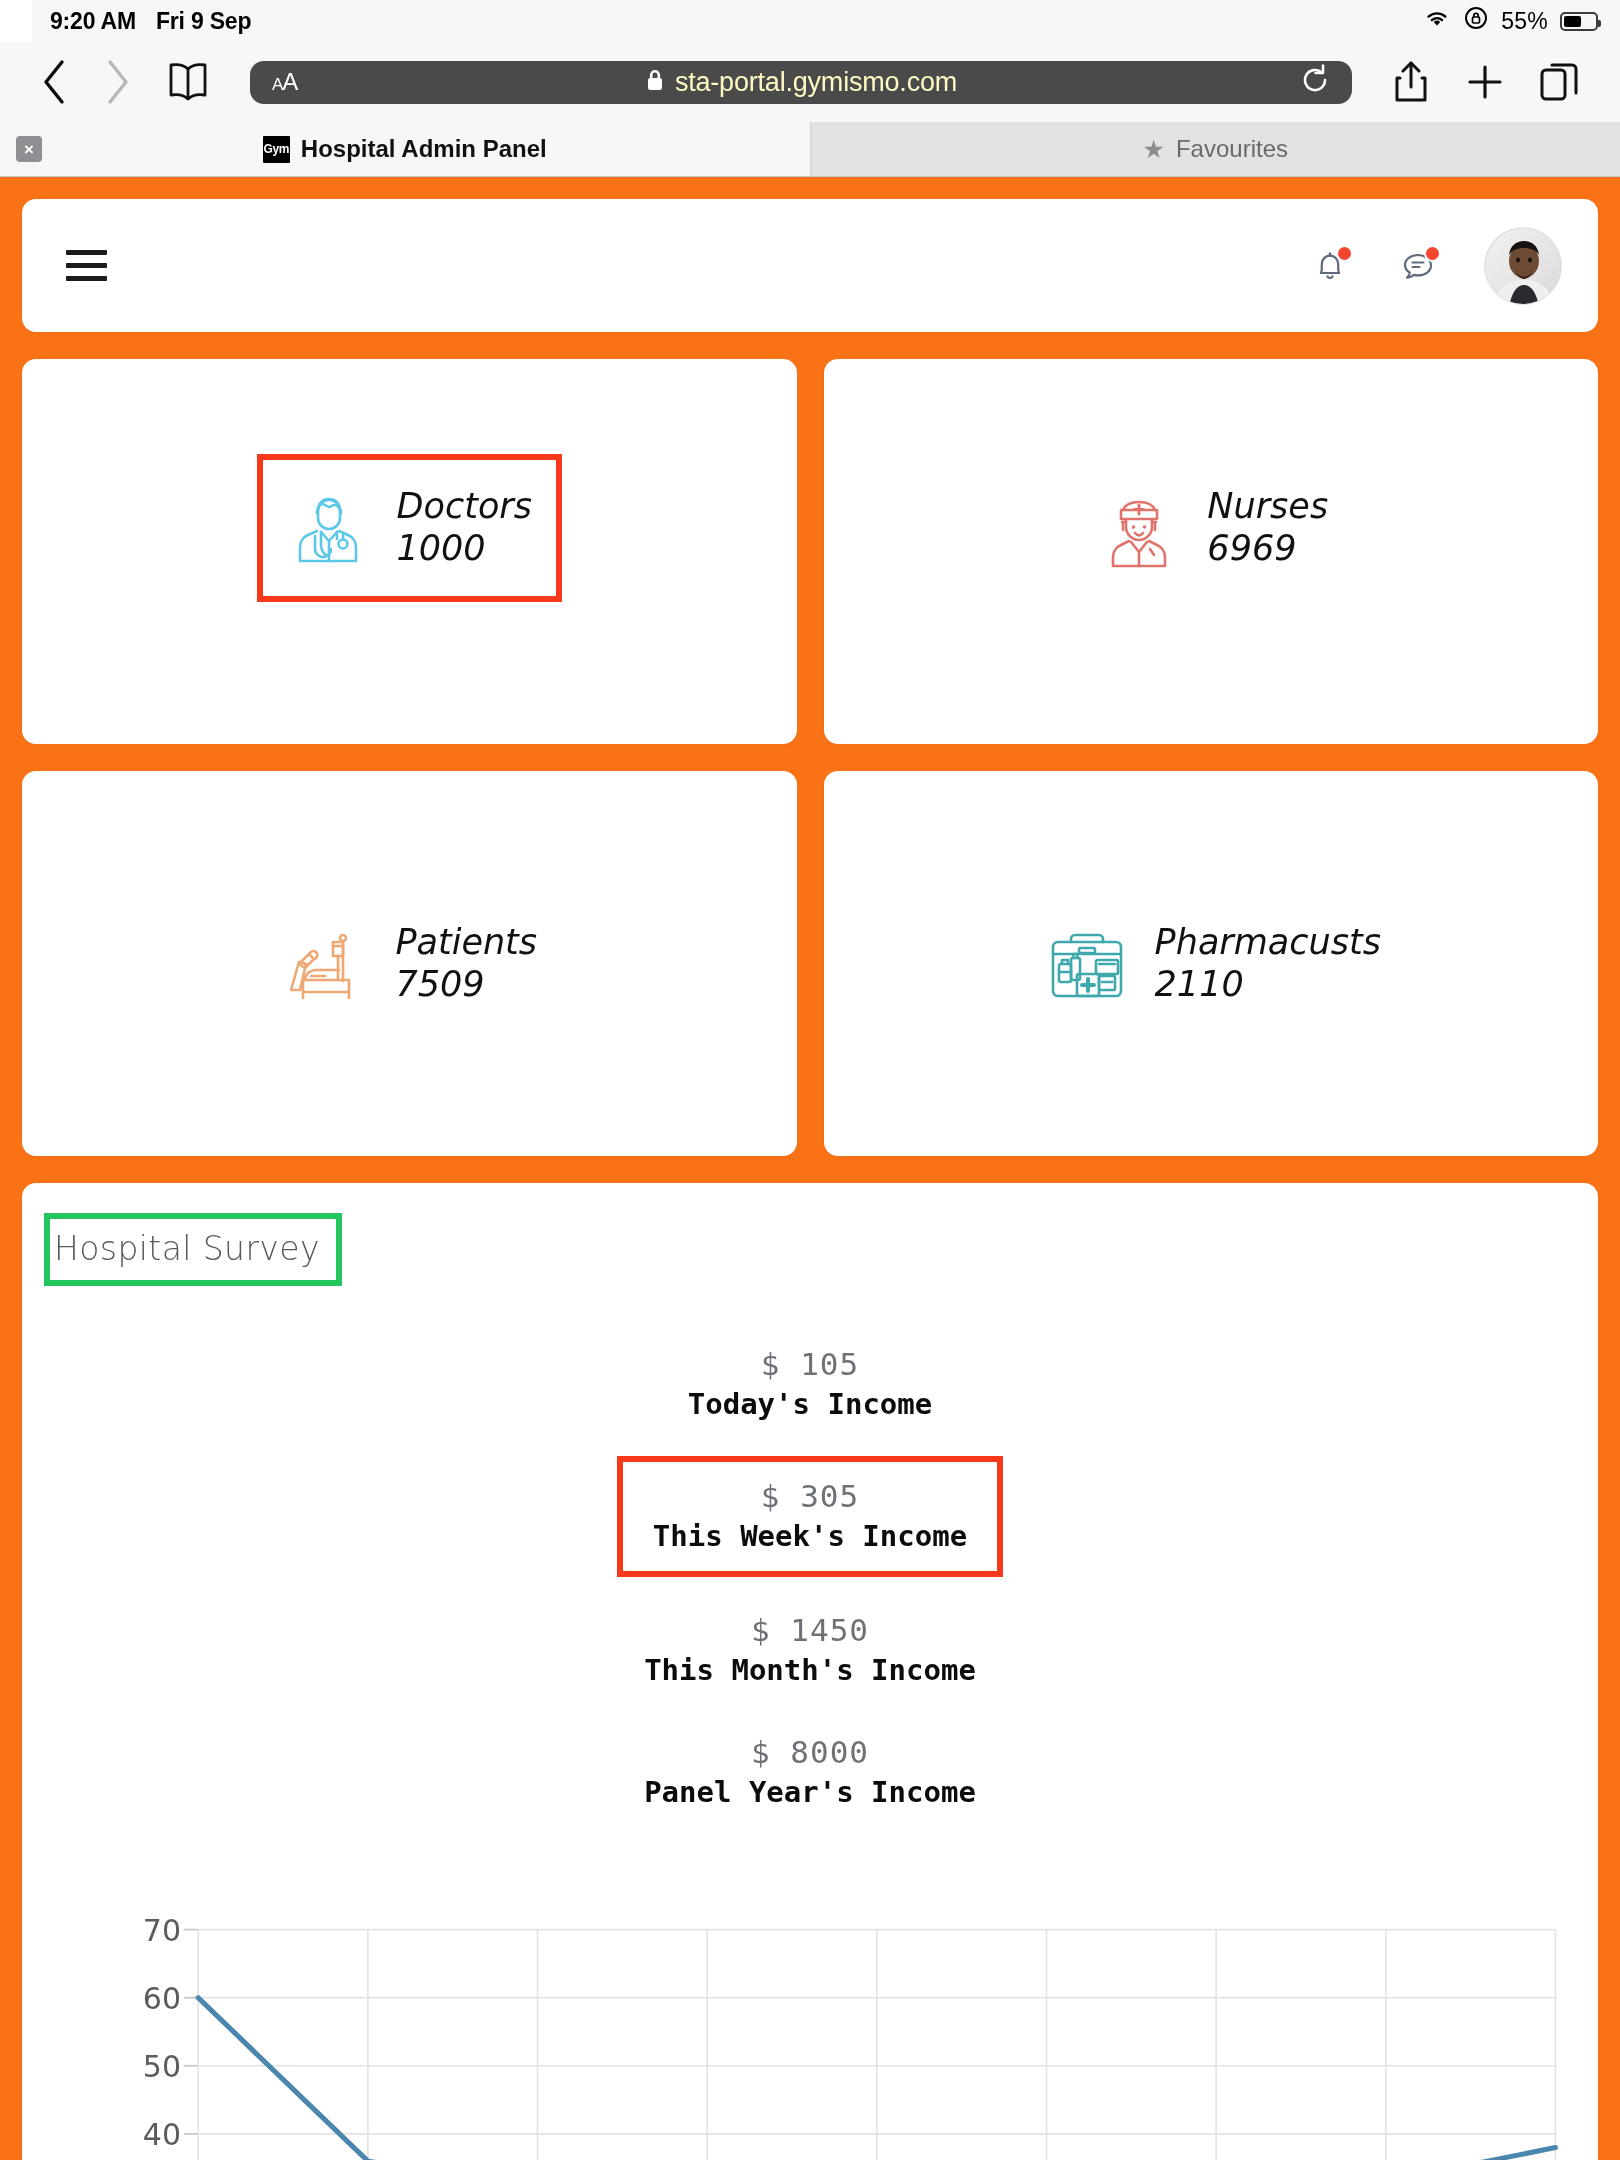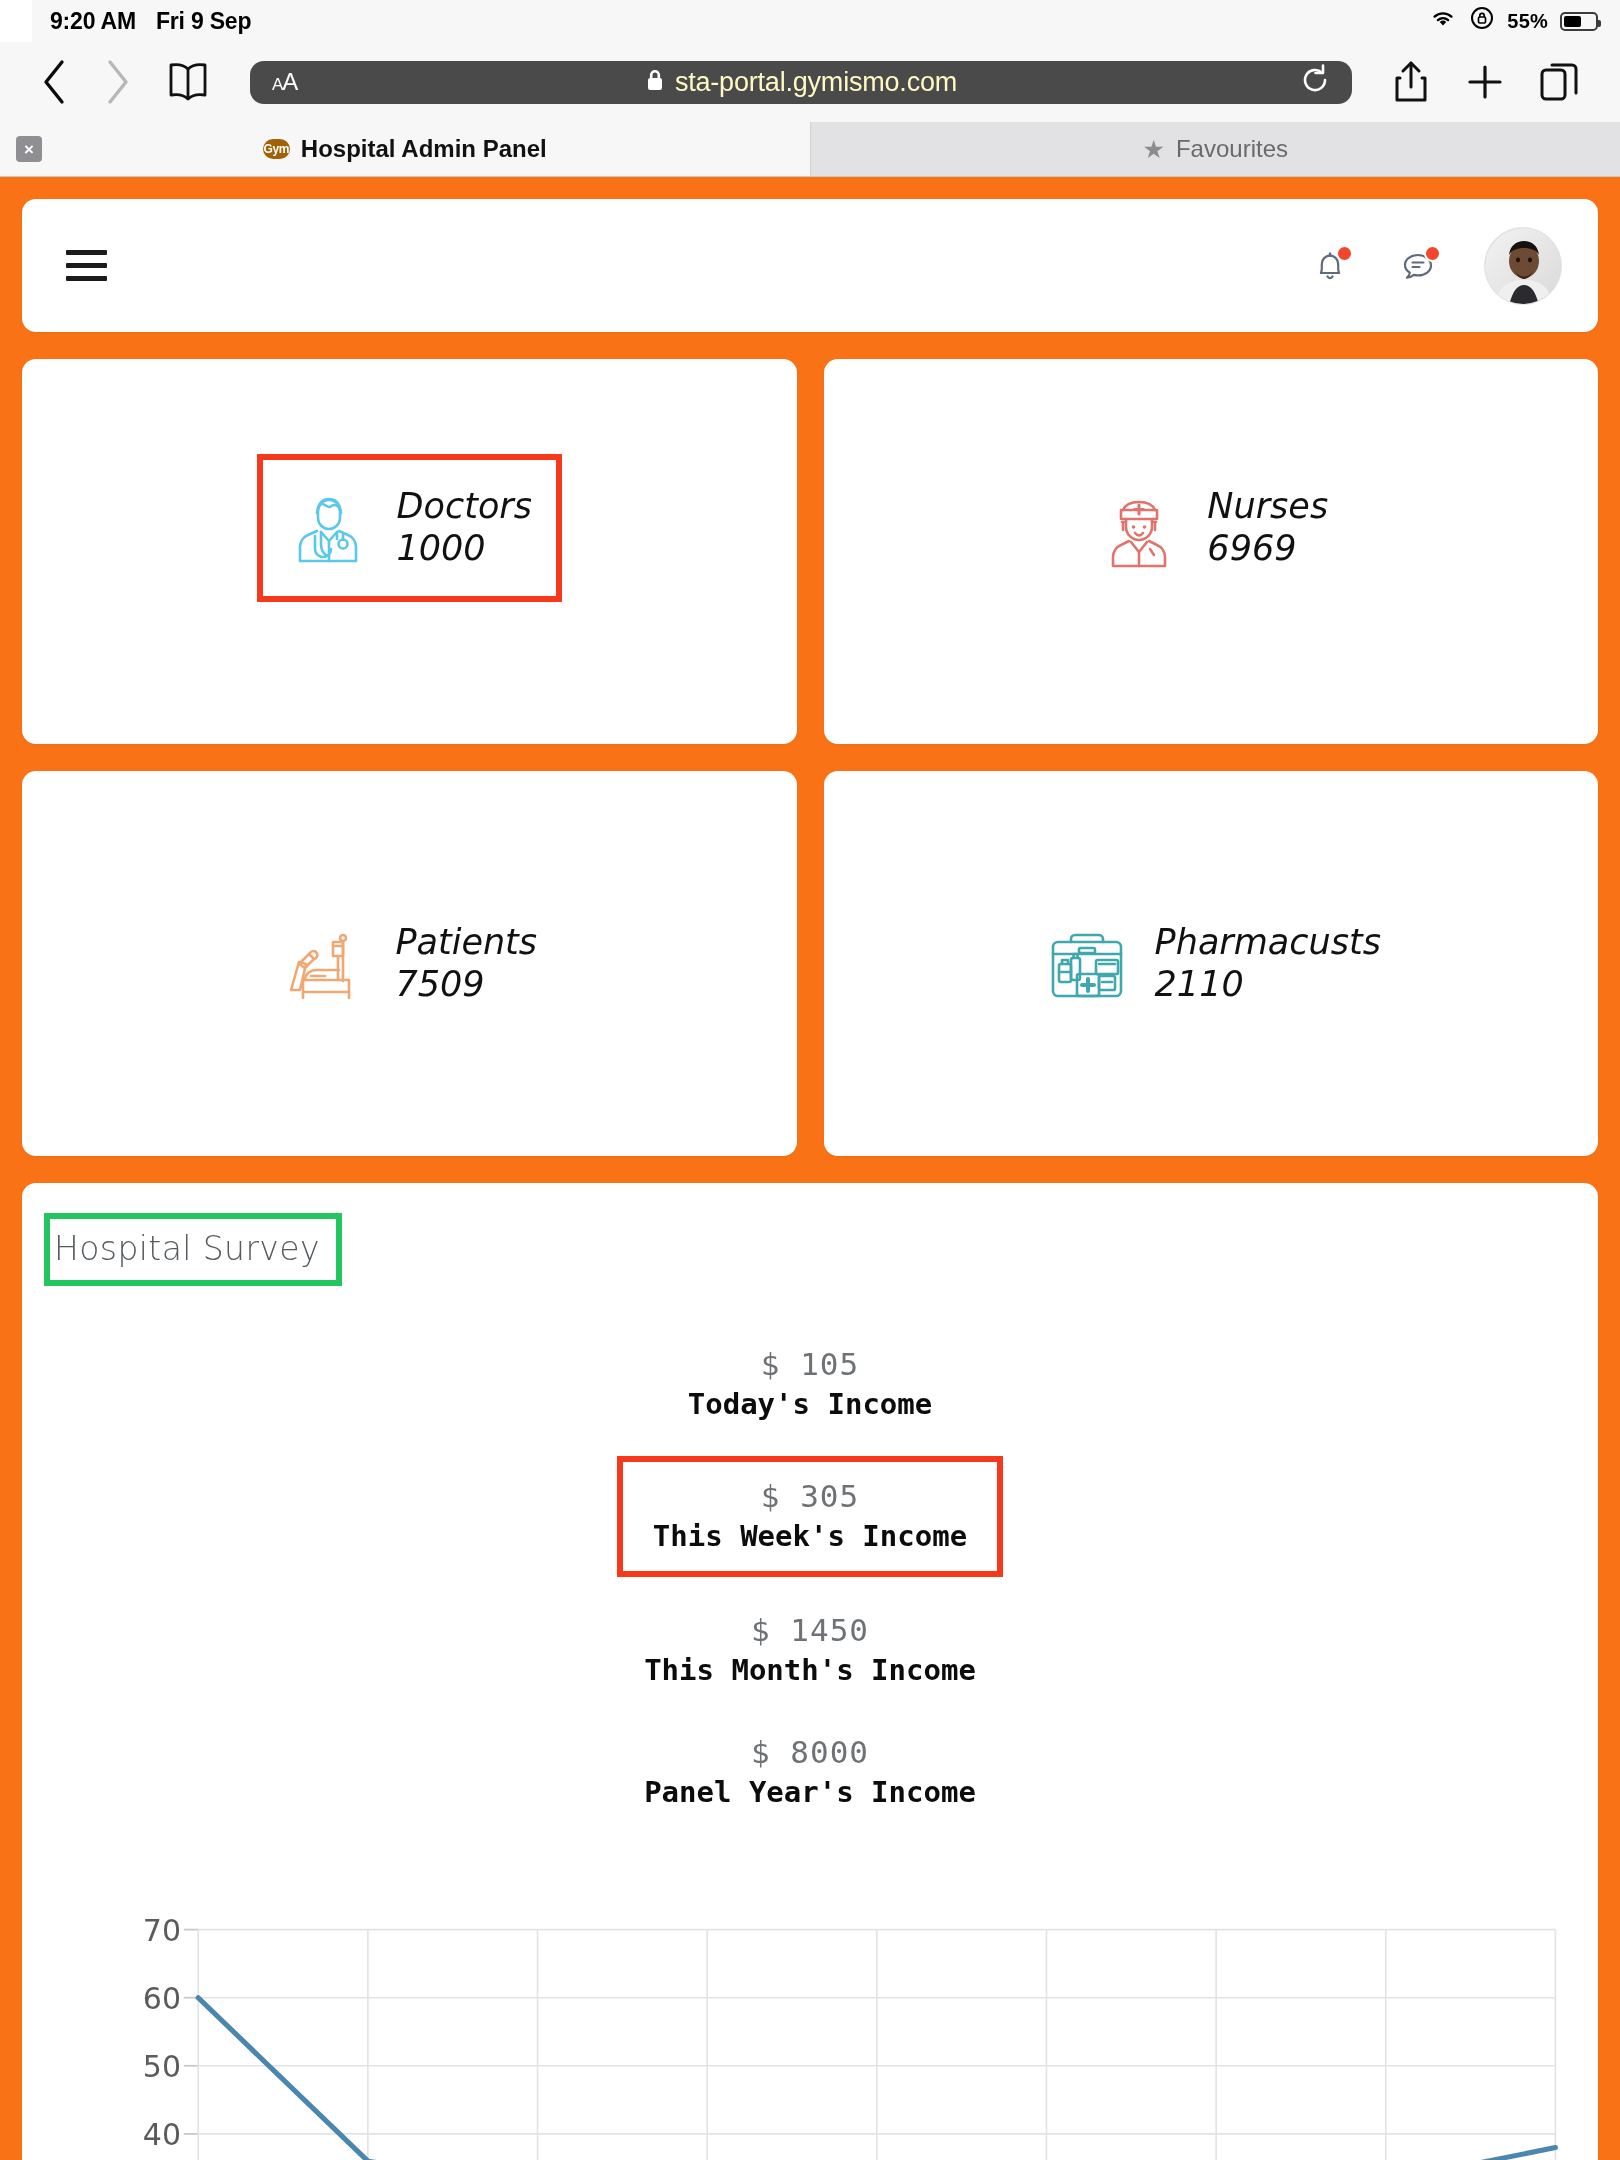--- a/index.html
+++ b/index.html
@@ -21,21 +21,21 @@
     font-size: 23px;
     font-weight: 600;
     color: #000;
     letter-spacing: -0.2px;
     margin-left: 32px;
   }
   .status-left { display: flex; align-items: center; gap: 20px; }
   .status-right { margin-left: auto; display: flex; align-items: center; gap: 12px; }
   .status-time { font-weight: 600; }
   .status-date { font-weight: 600; }
-  .battery-pct { font-weight: 700; font-size: 20px; letter-spacing: 0.2px; }
+  .battery-pct { font-weight: 400; font-size: 23px; letter-spacing: 0.2px; }
   .battery-shell {
     width: 38px; height: 19px;
     border: 2px solid #3c3c3c;
     border-radius: 5px;
     position: relative;
     display: flex; align-items: center;
     padding: 2px;
   }
   .battery-shell:after {
     content: ""; position: absolute; right: -5px; top: 6px;
@@ -100,22 +100,22 @@
   .tab.active { background: #f7f7f7; color: #111; font-weight: 700; }
   .tab.inactive { background: #e2e2e4; color: #6a6a6e; font-weight: 400; border-left: 1px solid #d2d2d4; }
   .tab-close {
     position: absolute; left: 16px; top: 50%; transform: translateY(-50%);
     width: 26px; height: 26px; border-radius: 4px;
     background: #8e8e93; color: #fff;
     display:flex; align-items:center; justify-content:center;
     font-size: 17px; font-weight: 700; line-height:1;
   }
   .favicon {
-    width: 27px; height: 20px; border-radius: 11px;
-    background: #a16207; color: #fff;
+    width: 27px; height: 27px; border-radius: 1px;
+    background: #000000; color: #fff;
     display:flex; align-items:center; justify-content:center;
     font-size: 12px; font-weight: 700; letter-spacing:-0.3px;
   }
   .star-icon { color: #8b8b90; font-size: 25px; line-height: 1; }
 
   
   .page {
     background: #f97316;
     padding: 22px 22px 0 22px;
     height: calc(2160px - 42px - 80px - 55px);

